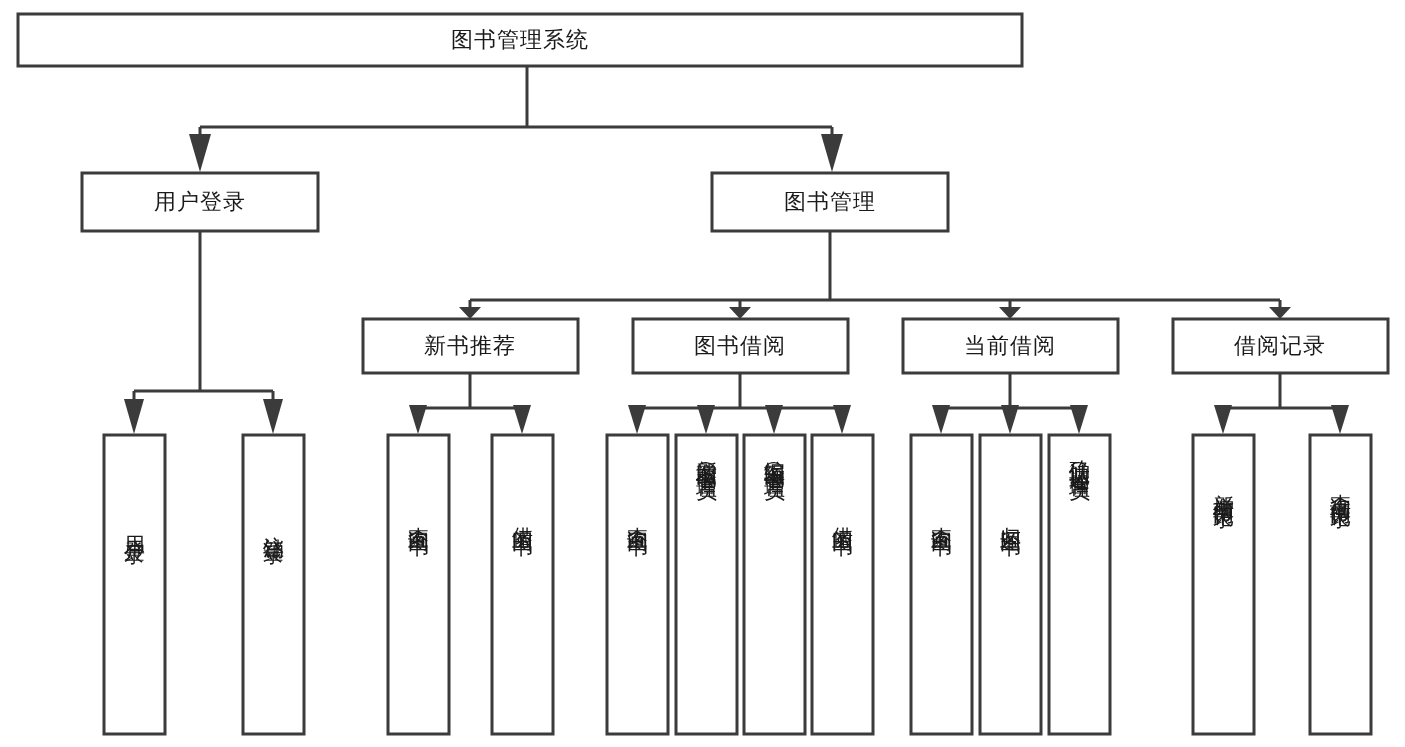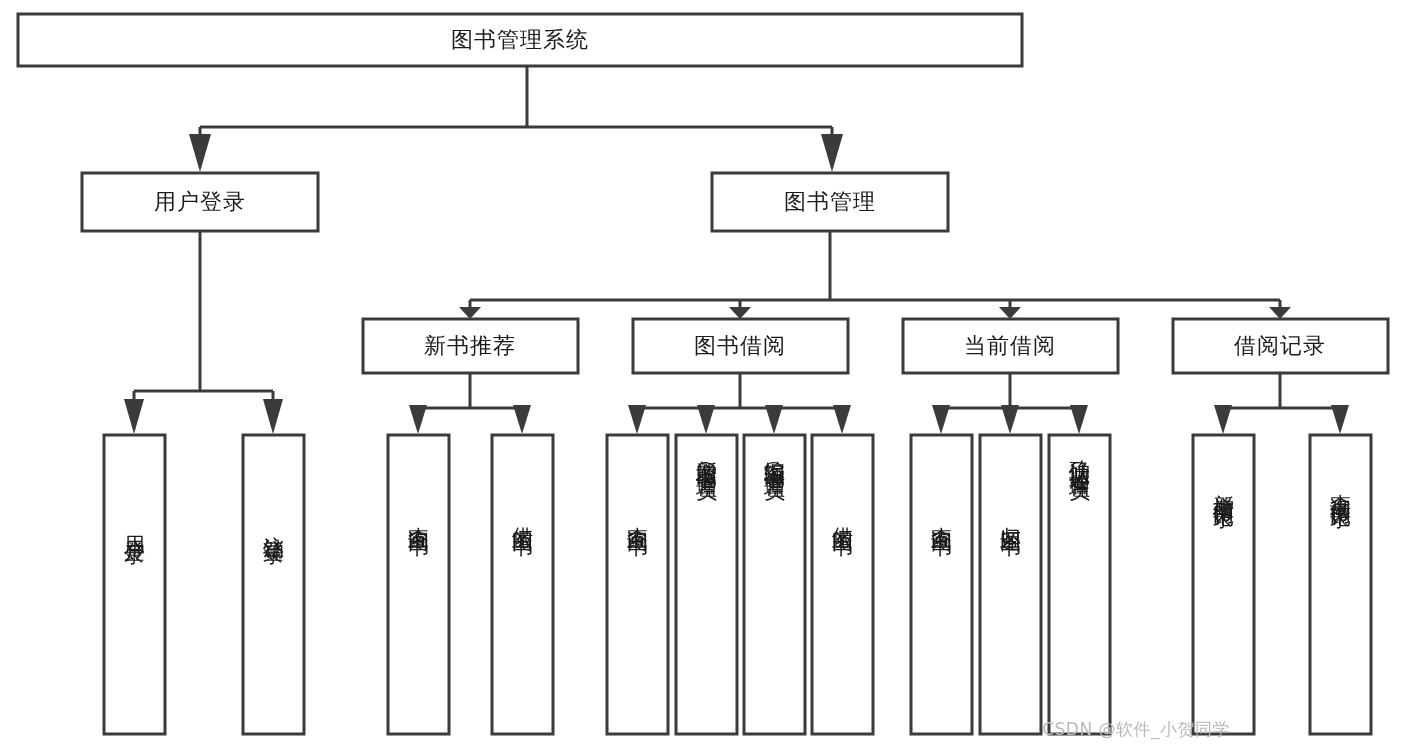--- a/index.html
+++ b/index.html
@@ -212,15 +212,14 @@
   <div class="vlabel" style="left:774px; top:443px;">编辑图书（管理员）</div>
   <div class="vlabel" style="left:842px; top:510px;">借阅图书</div>
 
   <div class="vlabel" style="left:941px; top:510px;">查询图书</div>
   <div class="vlabel" style="left:1010px; top:510px;">归还图书</div>
   <div class="vlabel" style="left:1079px; top:443px;">确认归还（管理员）</div>
 
   <div class="vlabel" style="left:1223px; top:477px;">新增借阅记录</div>
   <div class="vlabel" style="left:1340px; top:477px;">查询借阅记录</div>
 
-  <div class="watermark">CSDN @软件_小贺同学</div>
 
 </div>
 
 </body></html>

